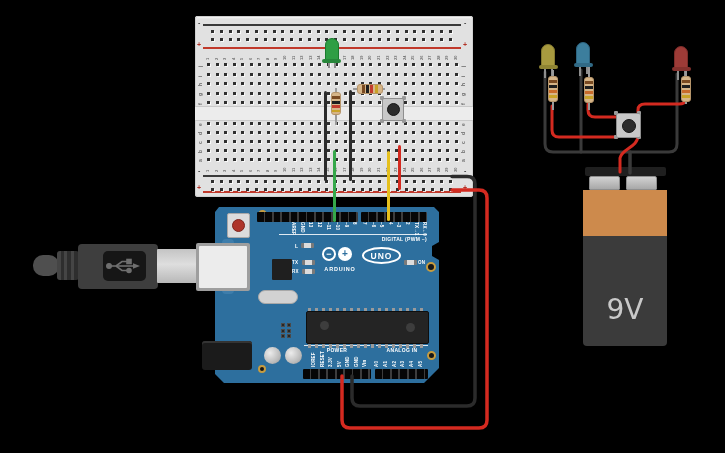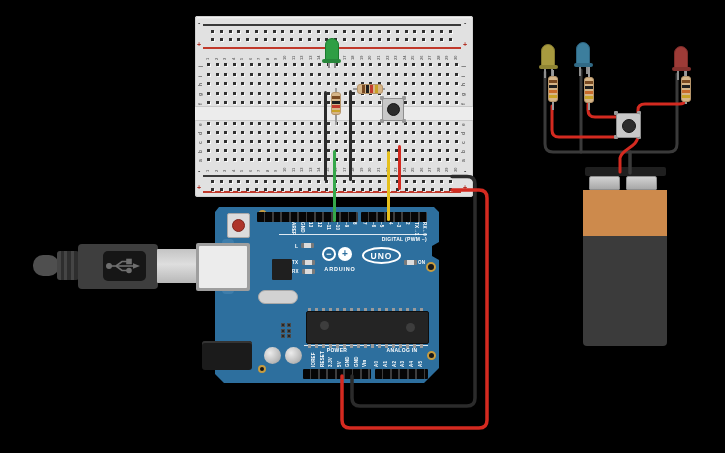--- a/index.html
+++ b/index.html
@@ -762,20 +762,21 @@
         <span class="pinlab dn" style="left: 203.7px; top: 160px;">A5</span>
       </div>
   </div>
 
   <div id="battery">
     <div class="abs" style="left:2px;top:0;width:81px;height:9px;background:#1f1f1f;border-radius:2px;"></div>
     <div class="term" style="left:6px;top:9px;"></div>
     <div class="term" style="left:43px;top:9px;"></div>
     <div class="abs" style="left:0;top:23px;width:84px;height:156px;background:var(--bat-body,#3b3b3b);border-radius:0 0 4px 4px;">
       <div class="abs" style="left:0;top:0;width:84px;height:46px;background:var(--bat-orange,#cd8a4c);"></div>
+      <div class="abs" style="left:0;top:103px;width:84px;text-align:center;color:#c9c9c9;font:28px 'DejaVu Sans',sans-serif;">9V</div>
     </div>
   </div>
 
   <div class="abs z3" style="left:539px;top:44px;width:19px;height:34px;">
     <div class="leg" style="left:5px;top:23px;height:11px;"></div>
     <div class="leg" style="left:12px;top:23px;height:9px;"></div>
     <div class="led-body" style="left:2px;top:0;background:var(--led-yellow,#a89a3f);border:1.5px solid #857a30;"></div>
     <div class="led-flange" style="left:0;top:21px;background:#8f8433;"></div>
   </div>
 

